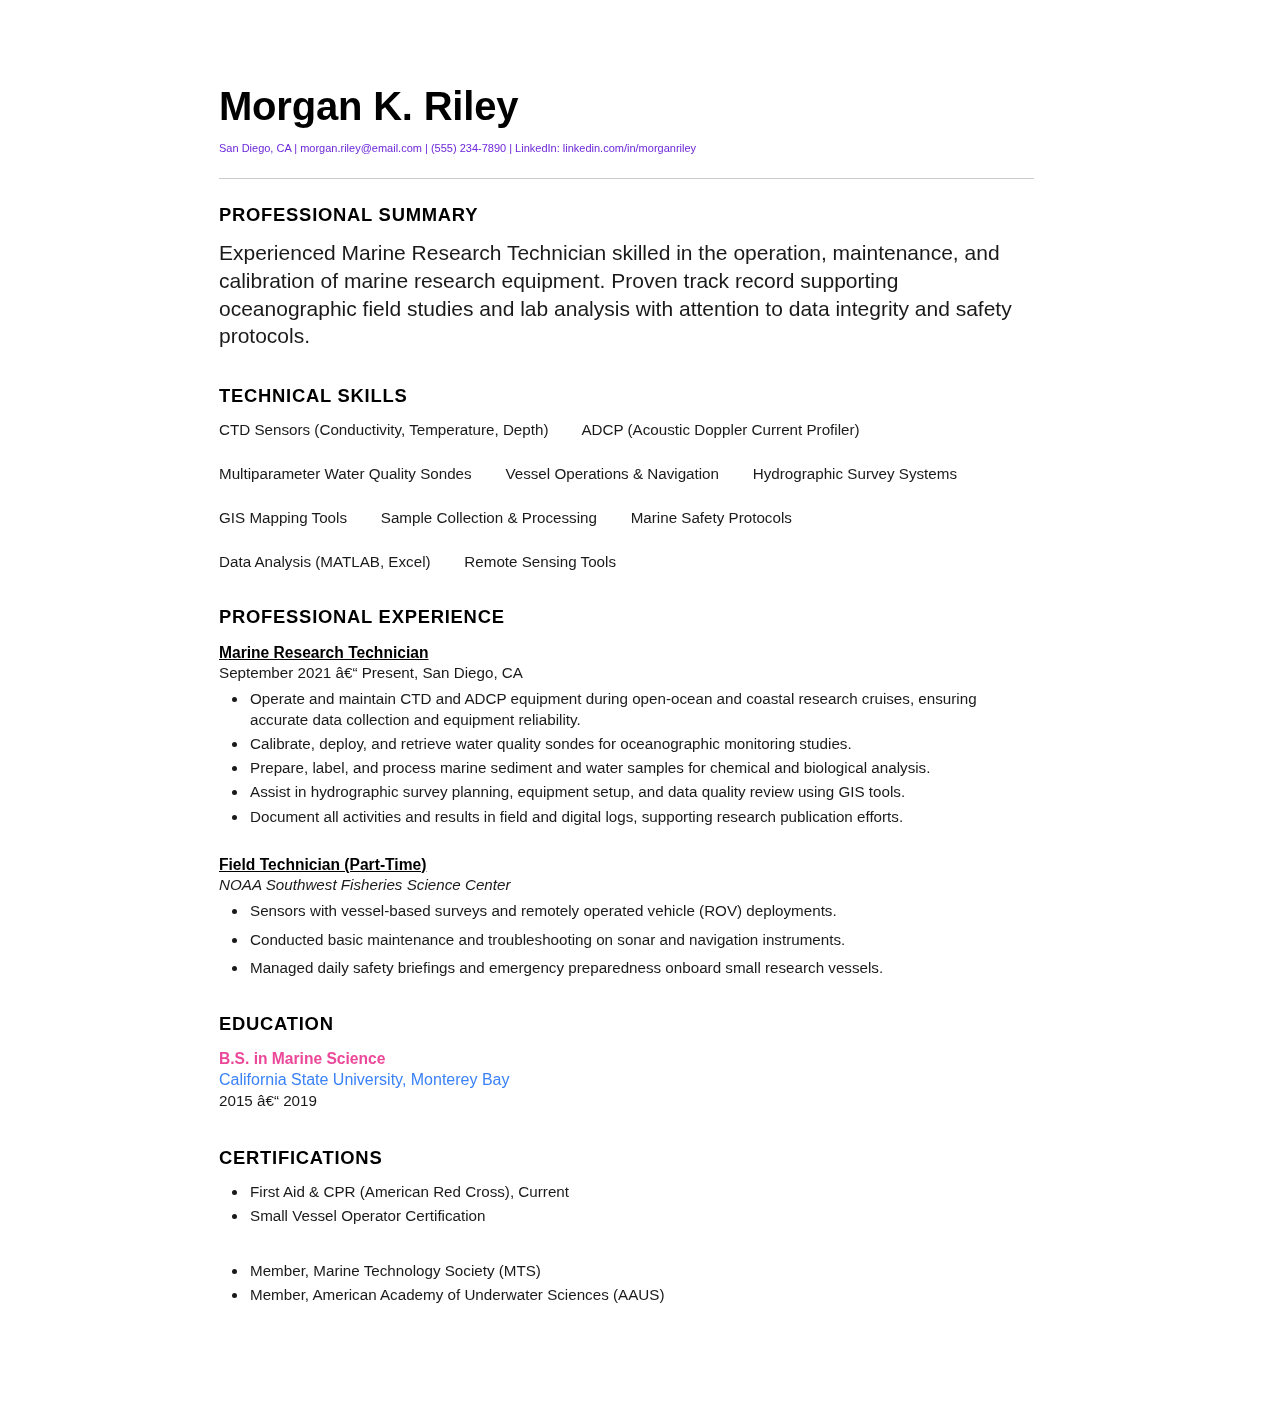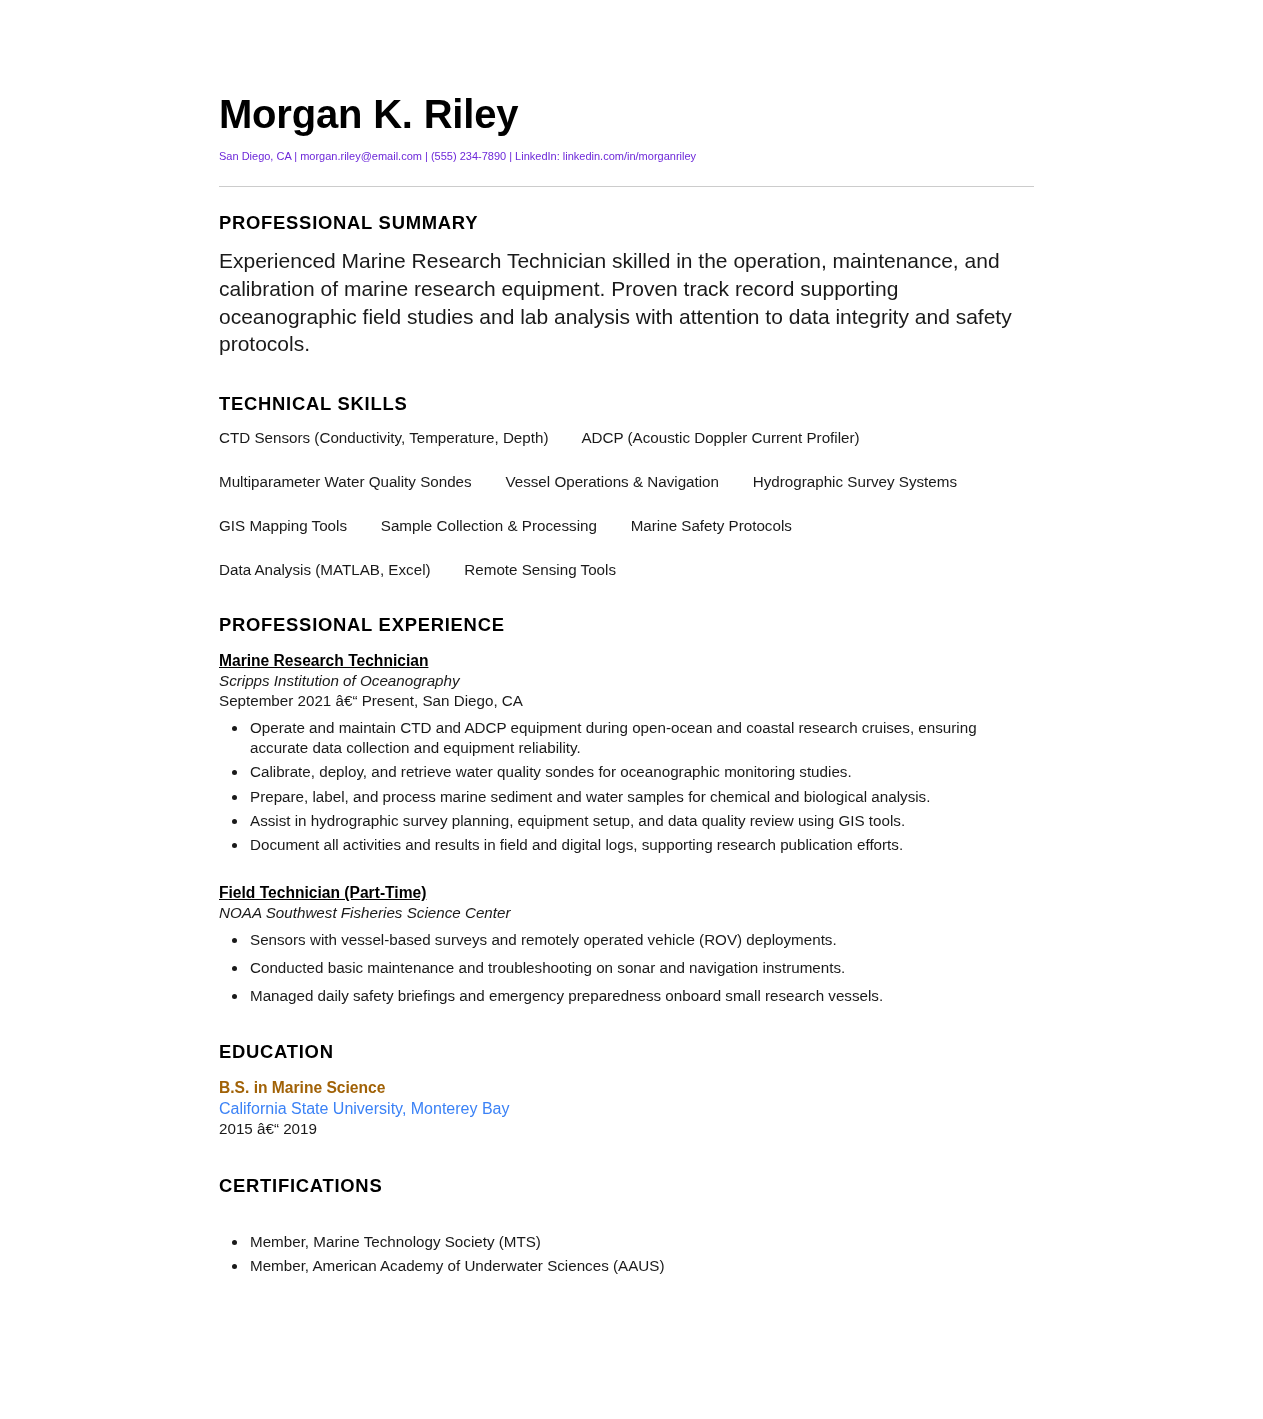--- a/index.html
+++ b/index.html
@@ -19,21 +19,21 @@
     position: relative;
     width: 1263px;
     height: 1419px;
     background: #ffffff;
     box-sizing: border-box;
   }
 
   .content {
     position: absolute;
     left: 219px;
-    top: 92px;
+    top: 84px;
     width: 815px;
   }
 
   
   .name {
     font-size: 40px;
     font-weight: bold;
     line-height: 1.12;
     letter-spacing: -0.2px;
     margin: 0 0 12px 0;
@@ -131,21 +131,21 @@
   ul.bullets li:last-child { margin-bottom: 0; }
 
   ul.bullets.compact li { margin-bottom: 8px; }
 
   
   .edu-degree {
     font-size: 15.6px;
     font-weight: bold;
     line-height: 1.35;
     margin: 0;
-    color: #a16207;
+    color: #ec4899;
   }
   .edu-school {
     font-size: 16px;
     line-height: 1.35;
     margin: 0;
     color: #3b82f6;
   }
   .edu-years {
     font-size: 15.2px;
     line-height: 1.37;
@@ -178,21 +178,20 @@
         <div class="skill-row">GIS Mapping Tools        Sample Collection &amp; Processing        Marine Safety Protocols</div>
         <div class="skill-row">Data Analysis (MATLAB, Excel)        Remote Sensing Tools</div>
       </div>
     </div>
 
     <div class="section gap-lg">
       <h2 class="section-title">PROFESSIONAL EXPERIENCE</h2>
 
       <div class="job">
         <p class="job-title">Marine Research Technician</p>
-        <p class="job-org">Scripps Institution of Oceanography</p>
         <p class="job-meta">September 2021 â€“ Present, San Diego, CA</p>
         <ul class="bullets">
           <li>Operate and maintain CTD and ADCP equipment during open-ocean and coastal research cruises, ensuring accurate data collection and equipment reliability.</li>
           <li>Calibrate, deploy, and retrieve water quality sondes for oceanographic monitoring studies.</li>
           <li>Prepare, label, and process marine sediment and water samples for chemical and biological analysis.</li>
           <li>Assist in hydrographic survey planning, equipment setup, and data quality review using GIS tools.</li>
           <li>Document all activities and results in field and digital logs, supporting research publication efforts.</li>
         </ul>
       </div>
 
@@ -209,20 +208,24 @@
 
     <div class="section gap-lg">
       <h2 class="section-title">EDUCATION</h2>
       <p class="edu-degree">B.S. in Marine Science</p>
       <p class="edu-school">California State University, Monterey Bay</p>
       <p class="edu-years">2015 â€“ 2019</p>
     </div>
 
     <div class="section gap-lg">
       <h2 class="section-title">CERTIFICATIONS</h2>
+      <ul class="bullets">
+        <li>First Aid &amp; CPR (American Red Cross), Current</li>
+        <li>Small Vessel Operator Certification</li>
+      </ul>
     </div>
 
     <div class="section gap-lg">
       <ul class="bullets">
         <li>Member, Marine Technology Society (MTS)</li>
         <li>Member, American Academy of Underwater Sciences (AAUS)</li>
       </ul>
     </div>
 
   </div>

